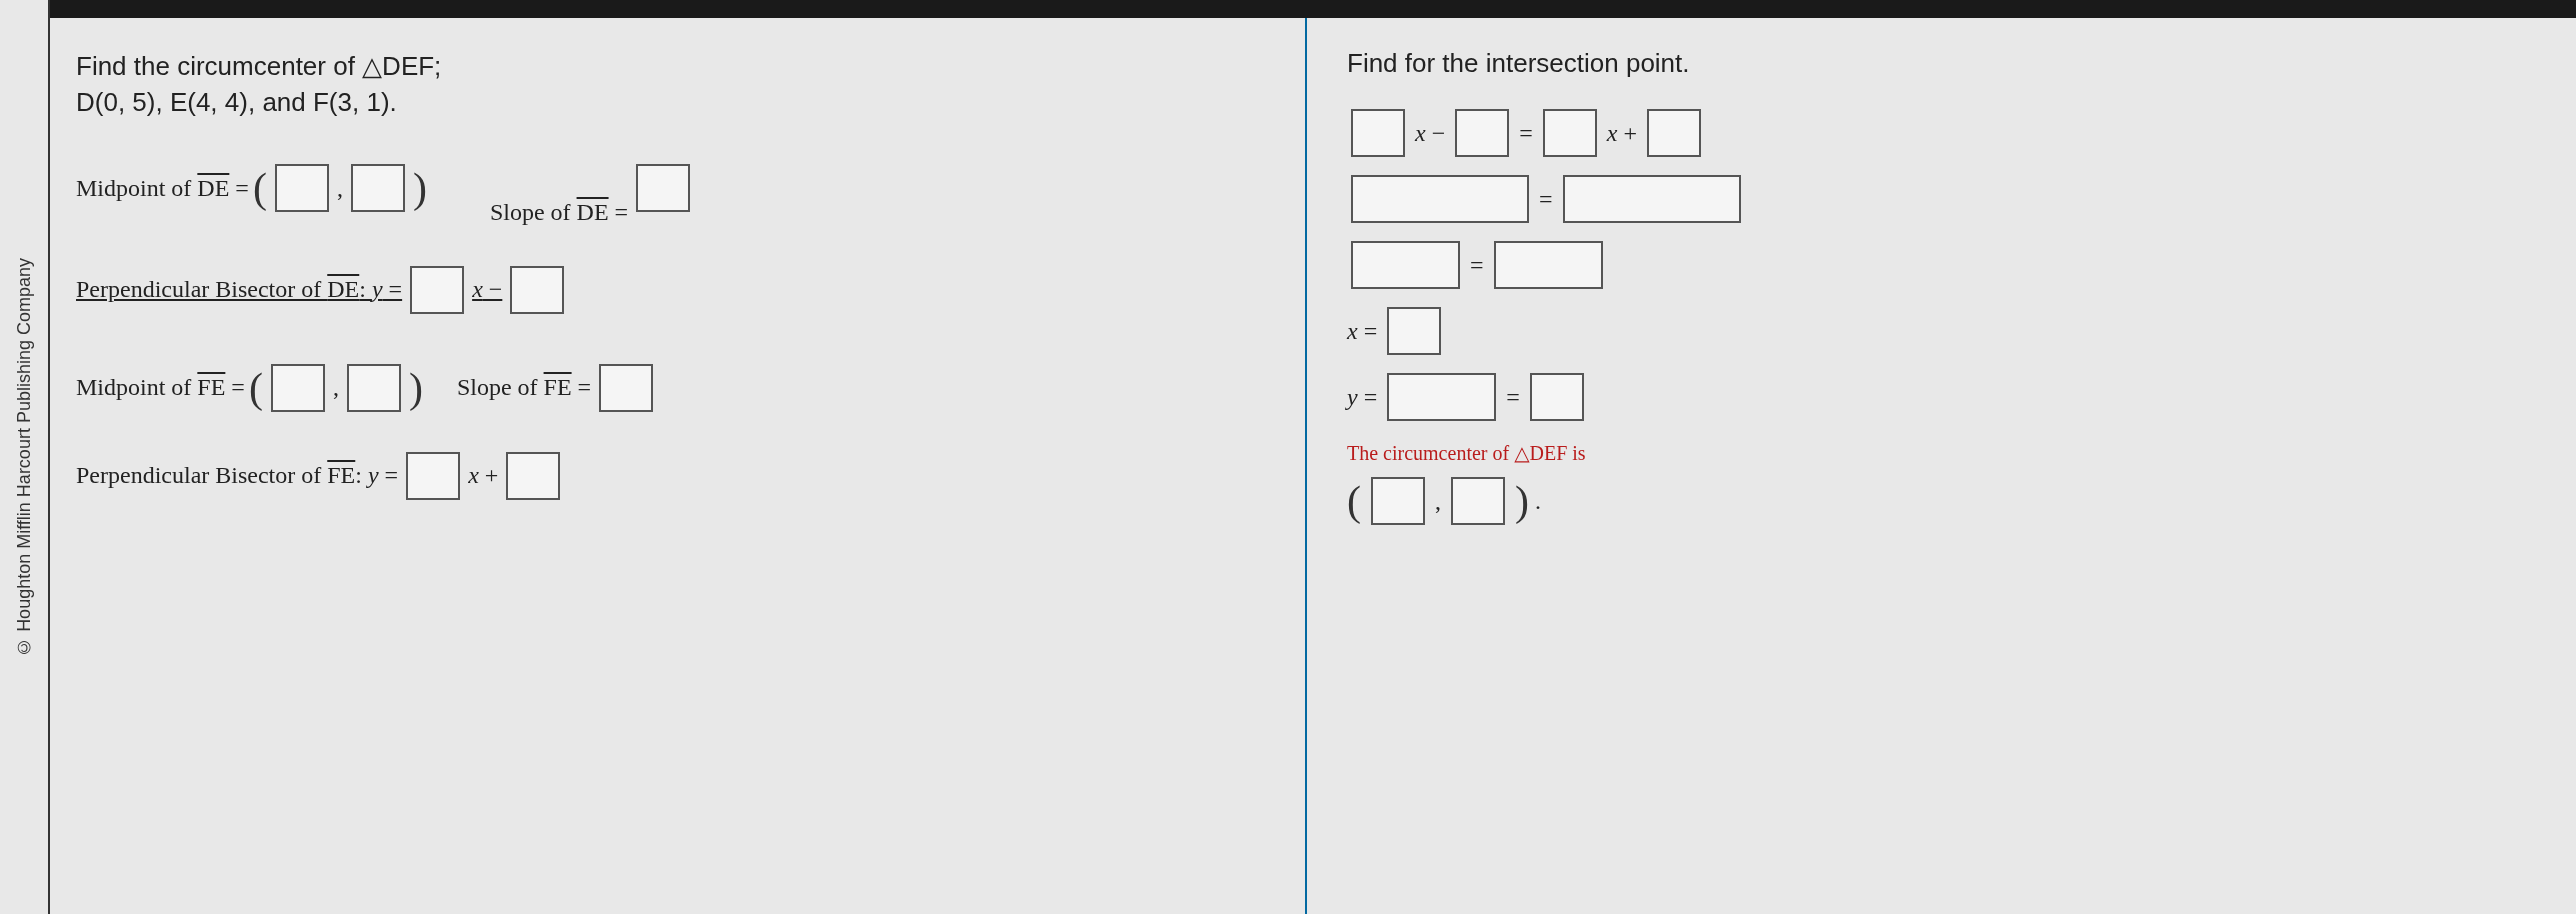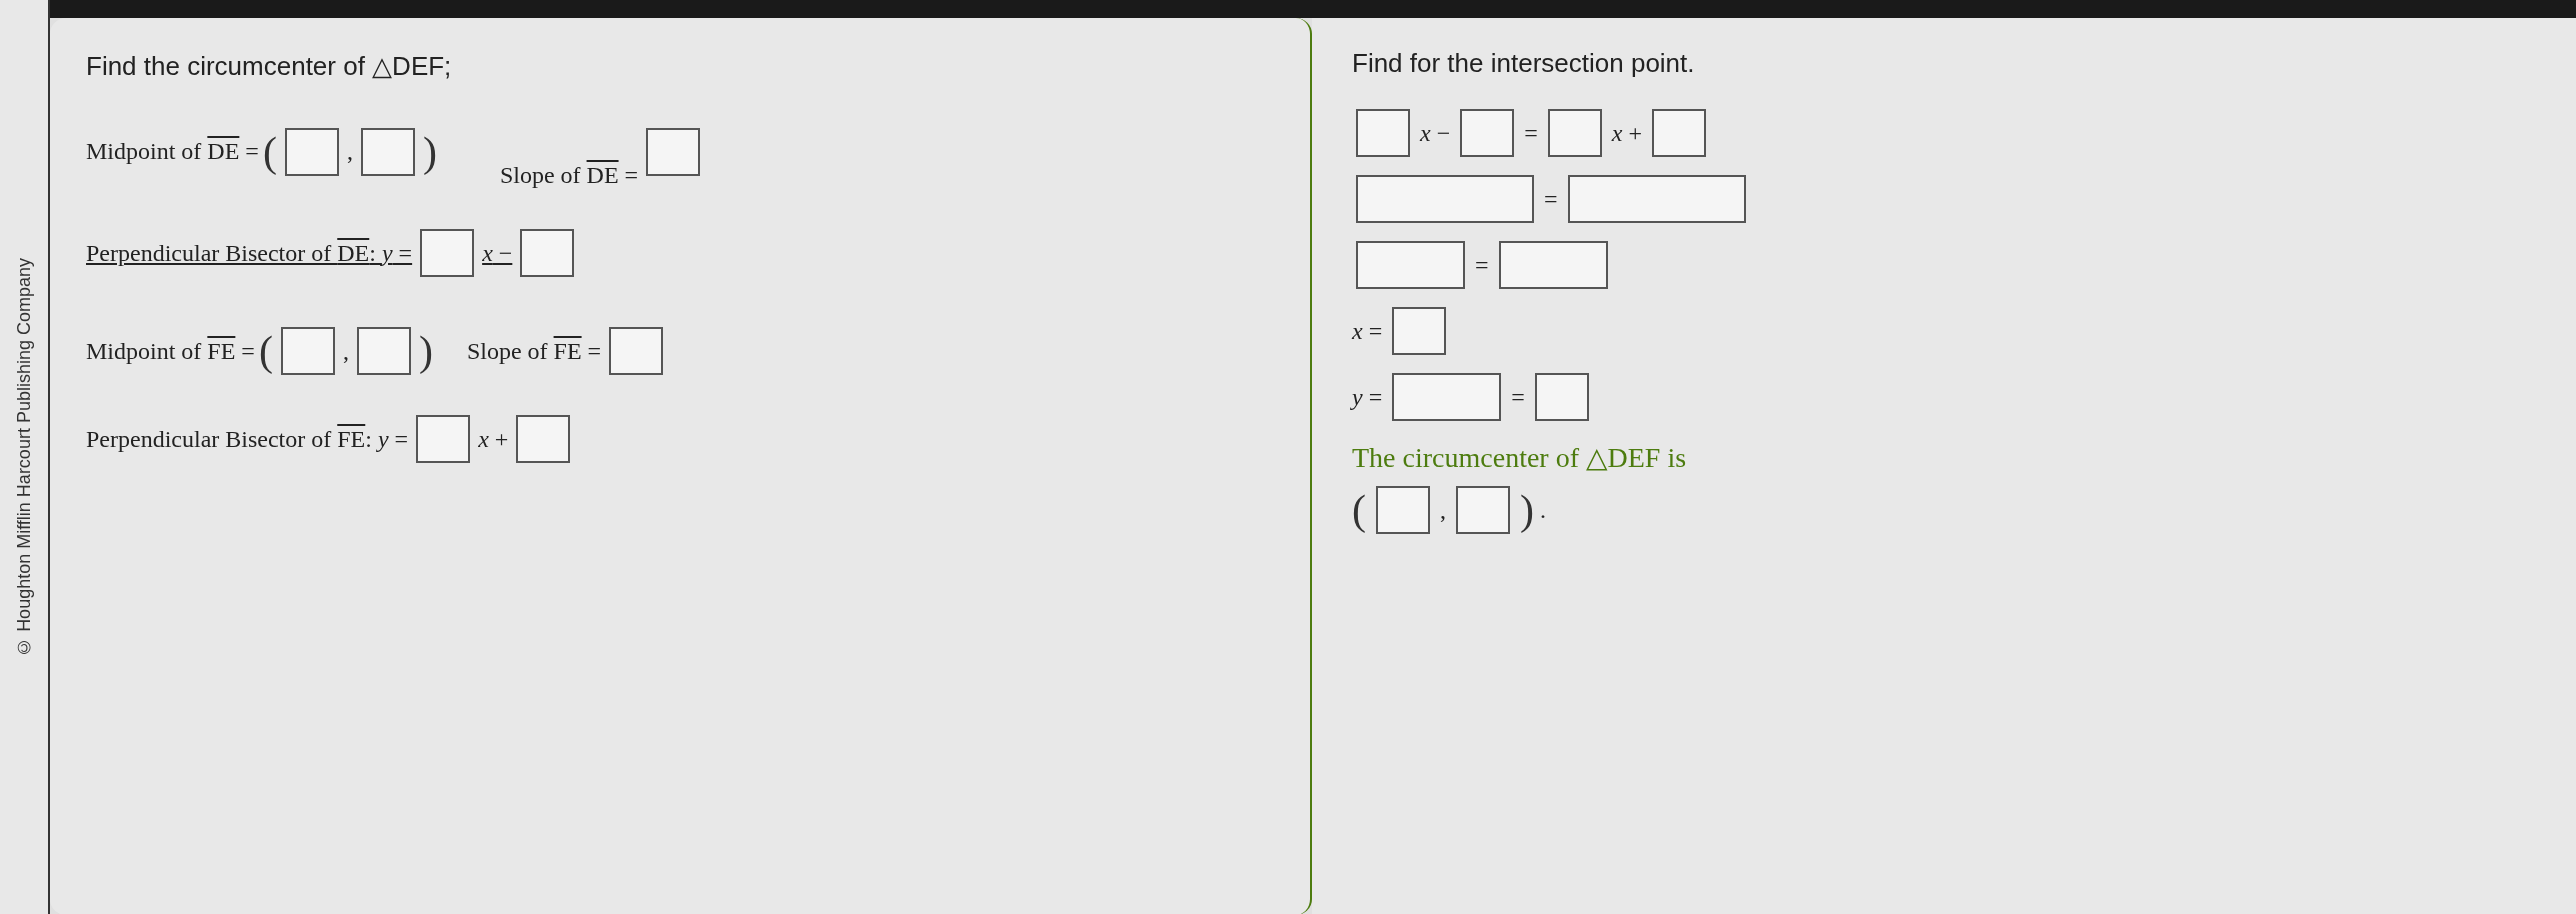--- a/index.html
+++ b/index.html
@@ -55,24 +55,23 @@
 
     .worksheet-area {
       flex: 1;
       display: flex;
       background-color: #e0e0e0;
     }
 
     
     .left-panel {
       flex: 1;
-      padding: 30px 40px 20px 36px;
-      border-right: 2px solid #4d7c0f;
+      padding: 30px 40px 20px 26px;
+      border-right: 2px solid #0369a1;
       background-color: #e8e8e8;
-      border-radius: 16px;
     }
 
     
     .right-panel {
       flex: 1;
       padding: 30px 40px 20px 40px;
       background-color: #e8e8e8;
     }
 
     .problem-header {
@@ -150,22 +149,22 @@
       color: #222;
       gap: 6px;
       flex-wrap: wrap;
     }
 
     .solve-section {
       margin-top: 10px;
     }
 
     .circumcenter-label {
-      font-size: 28px;
-      color: #4d7c0f;
+      font-size: 20px;
+      color: #b91c1c;
       margin-top: 20px;
       margin-bottom: 12px;
     }
   </style>
 </head>
 <body>
 
 <div class="page-container">
 
   <div class="side-label">
@@ -174,20 +173,21 @@
 
   <div class="main-content">
     <div class="top-bar"></div>
 
     <div class="worksheet-area">
 
       <div class="left-panel">
 
         <div class="problem-header">
           <div>Find the circumcenter of △DEF;</div>
+          <div>D(0, 5), E(4, 4), and F(3, 1).</div>
         </div>
 
         <div class="section-row">
           <span class="math-label">
             Midpoint of <span class="overline">DE</span> =
           </span>
           <span class="big-paren">(</span>
           <div class="input-box"></div>
           <span class="math-label">,</span>
           <div class="input-box"></div>

